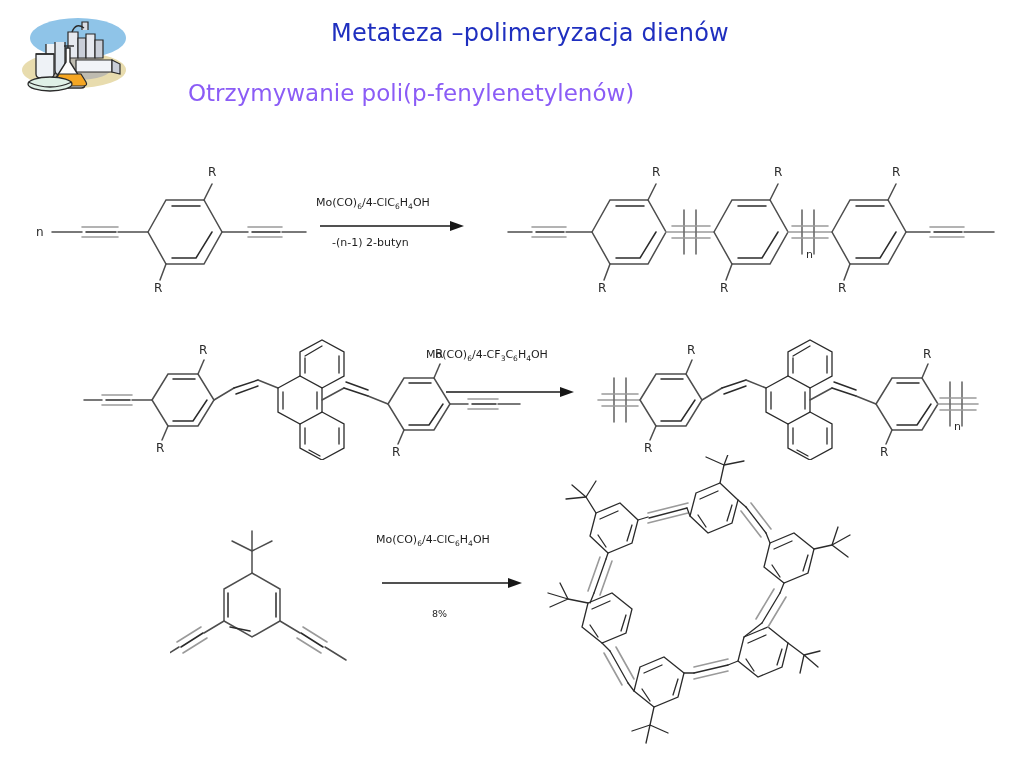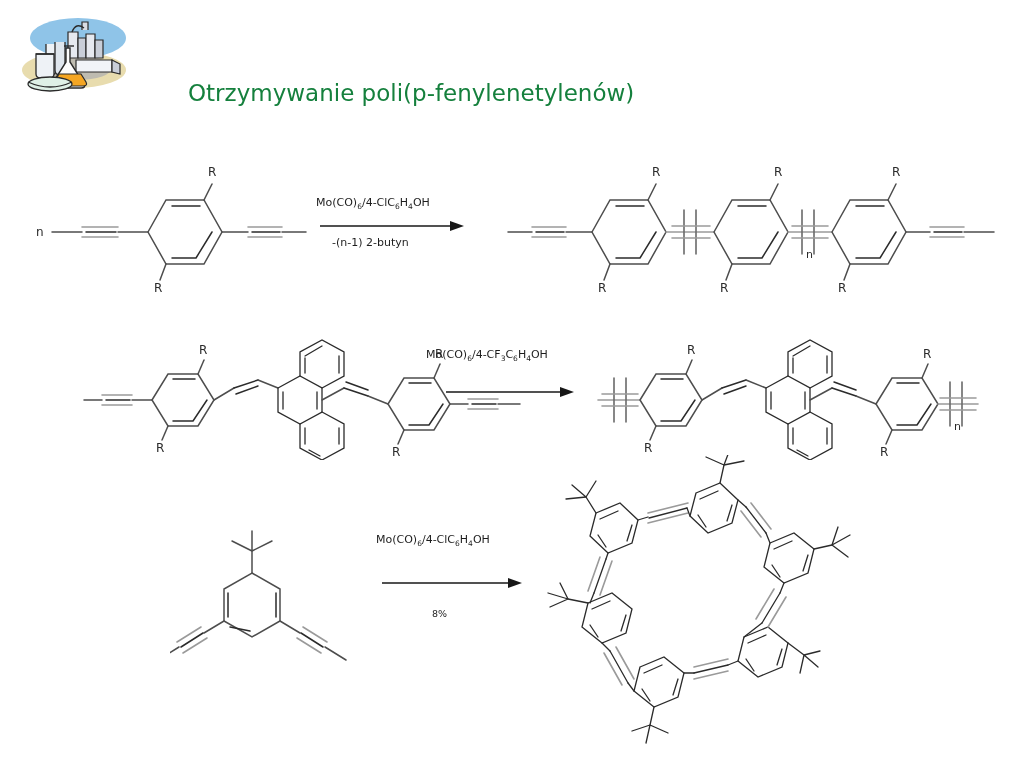--- a/index.html
+++ b/index.html
@@ -38,21 +38,21 @@
     line-height: 30px;
     letter-spacing: 0.2px;
     white-space: nowrap;
   }
   #slide-subtitle {
     position: absolute;
     left: 150px;
     top: 78px;
     width: 700px;
     text-align: left;
-    color: #15803d;
+    color: #8b5cf6;
     font-size: 23px;
     line-height: 30px;
     padding-left: 38px;
     white-space: nowrap;
   }
   
   .scheme {
     position: absolute;
   }
   #scheme-1 { left: 20px;  top: 140px;  width: 990px; height: 160px; }
@@ -101,20 +101,21 @@
     <path d="M24 46 l18 0" stroke="#2a2a2a" stroke-width="1.3" fill="none"></path>
 
     <path d="M54 40 l0 14 l-14 22 q-2 4 3 4 l26 0 q5 0 3 -4 l-14 -22 l0 -14 z" fill="#fdfdfd" stroke="#2a2a2a" stroke-width="1.4"></path>
     <path d="M47 66 l22 0 l5 8 q2 4 -3 4 l-26 0 q-5 0 -3 -4 z" fill="#f5a623" stroke="#2a2a2a" stroke-width="1.2"></path>
     <path d="M52 38 l10 0" stroke="#2a2a2a" stroke-width="1.4"></path>
 
     <ellipse cx="38" cy="76" rx="22" ry="7" fill="#dff0e6" stroke="#2a2a2a" stroke-width="1.3"></ellipse>
     <path d="M16 74 q22 10 44 0" fill="none" stroke="#2a2a2a" stroke-width="1.3"></path>
   </svg>
 
+  <div id="slide-title">Metateza –polimeryzacja dienów</div>
   <div id="slide-subtitle">Otrzymywanie poli(p-fenylenetylenów)</div>
 
   <div class="scheme" id="scheme-1">
     <svg width="990" height="160" viewBox="0 0 990 160">
 
       <g>
         <text class="rgx" x="16" y="96">n</text>
 
         <path class="bond" d="M32 92 L62 92"></path>
         <path class="bond-t" d="M62 87 L98 87 M62 97 L98 97"></path>

